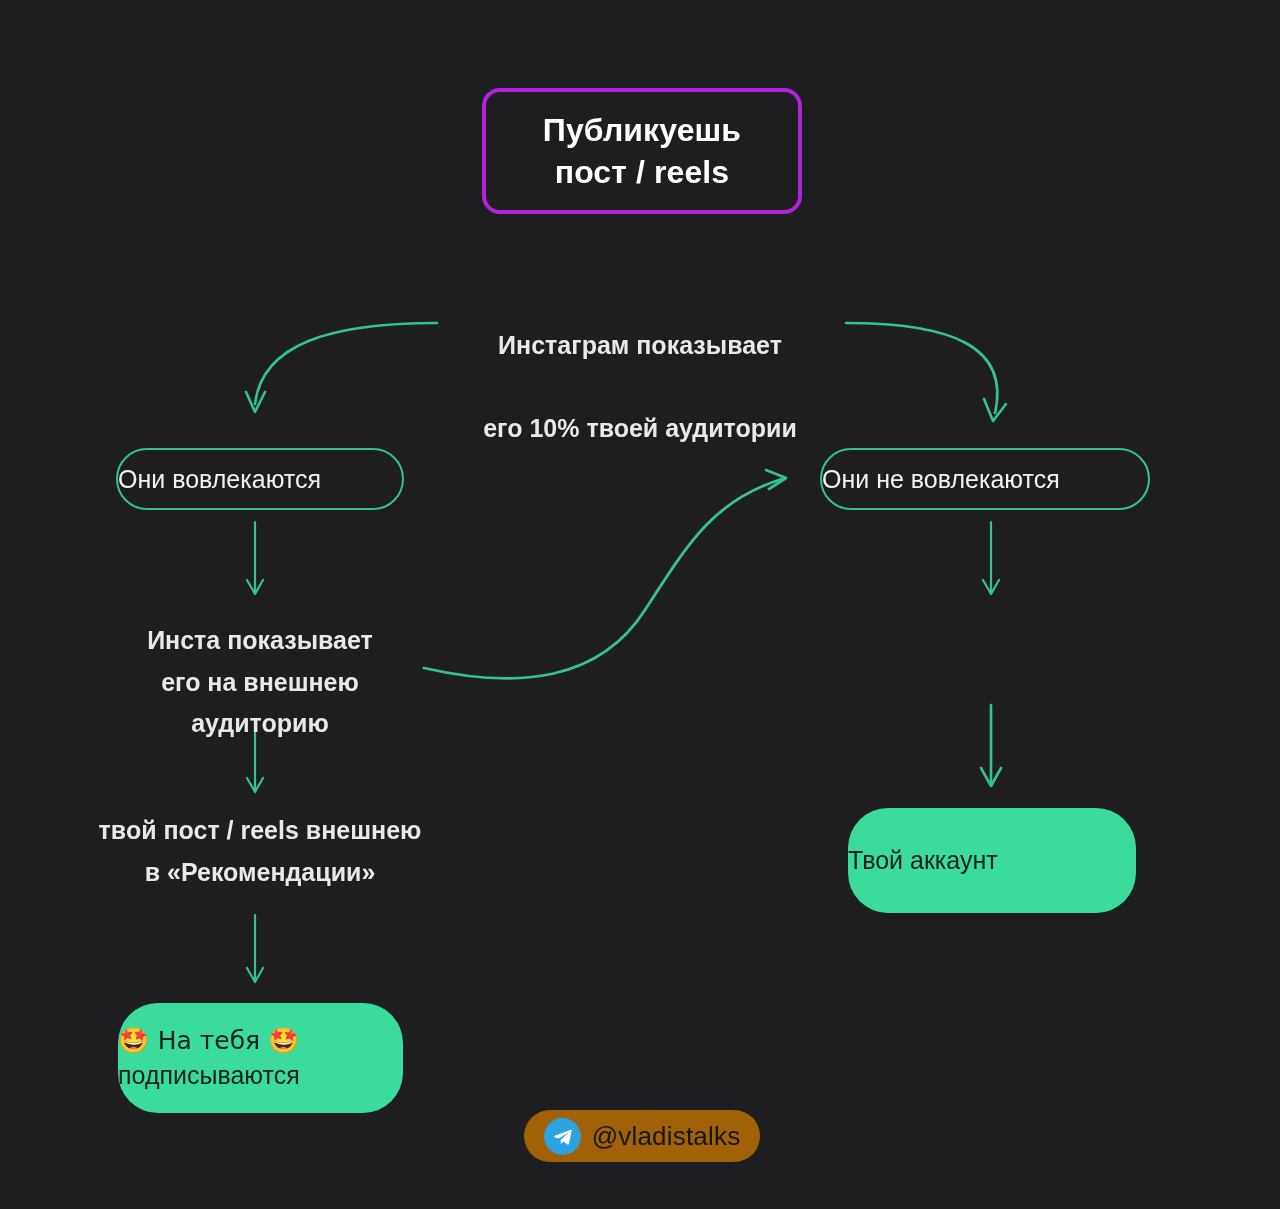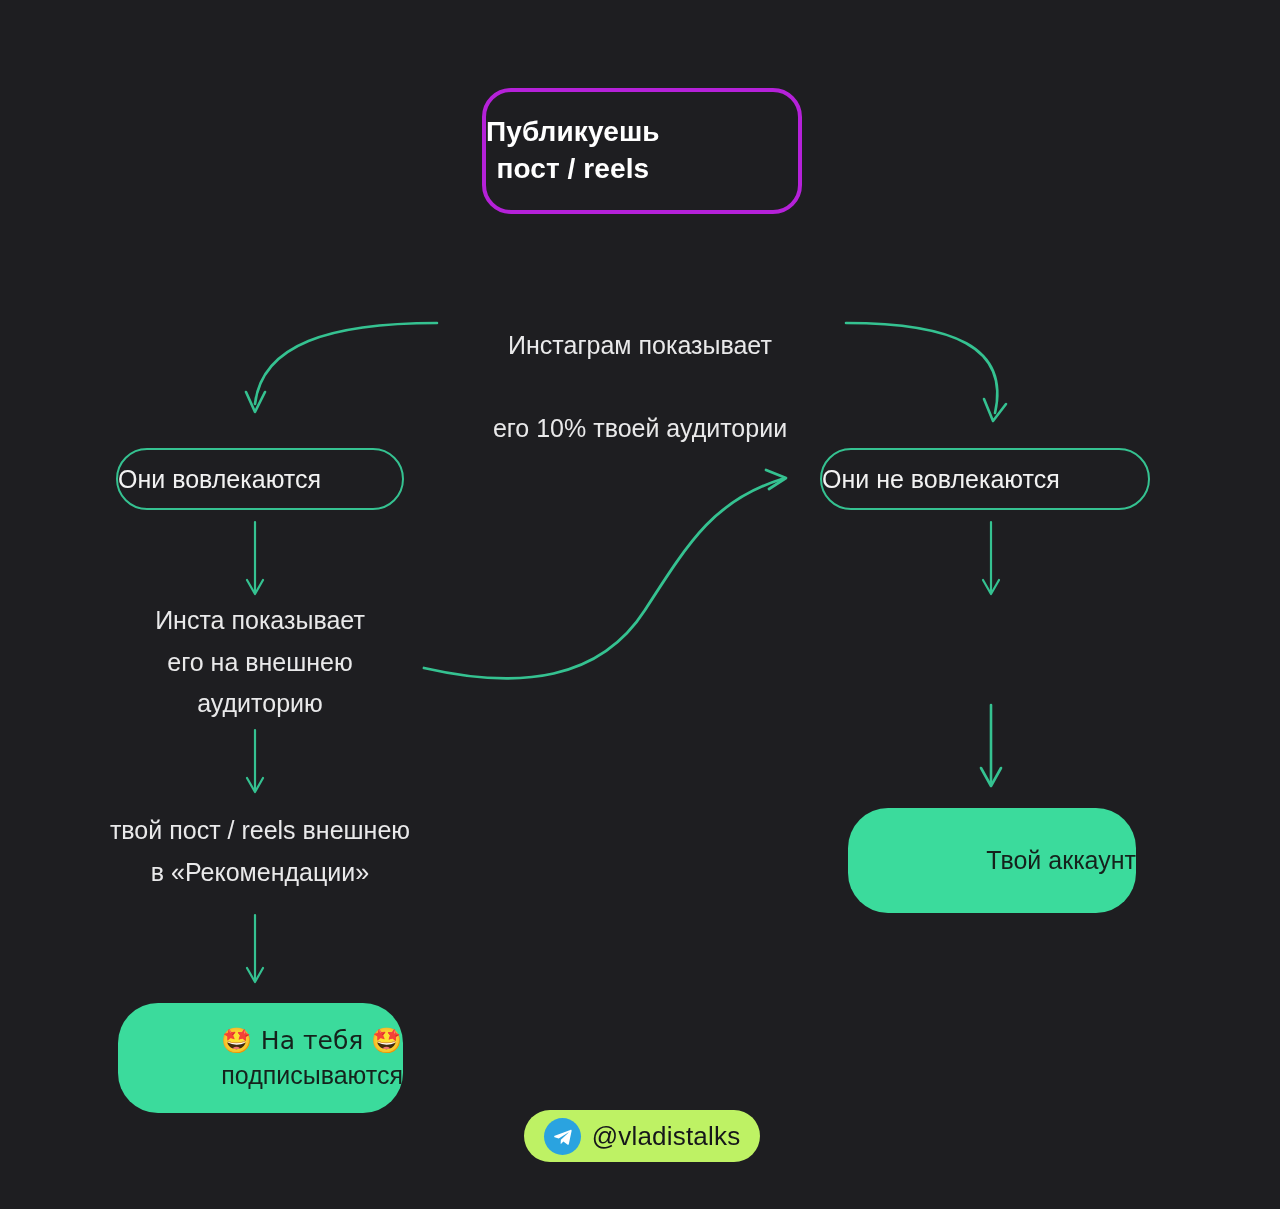--- a/index.html
+++ b/index.html
@@ -24,28 +24,29 @@
     left: 0; top: 0;
     width: 1280px;
     height: 1209px;
     pointer-events: none;
   }
 
   
   .node-outline-magenta {
     box-sizing: border-box;
     border: 4px solid #b521d9;
-    border-radius: 29px;
+    border-radius: 18px;
     background: #1e1e21;
     color: #ffffff;
     display: flex;
     align-items: center;
+    justify-content: center;
     text-align: center;
     font-weight: 700;
-    font-size: 28px;
+    font-size: 32px;
     line-height: 1.32;
     letter-spacing: .1px;
   }
 
   .node-outline-green {
     box-sizing: border-box;
     border: 2px solid #35c291;
     border-radius: 40px;
     background: #1e1e21;
     color: #f2f2f2;
@@ -58,40 +59,40 @@
     line-height: 1.3;
   }
 
   .node-filled-green {
     box-sizing: border-box;
     background: #3bdb9c;
     border-radius: 40px;
     color: #15221c;
     display: flex;
     align-items: center;
-    justify-content: flex-end;
+    justify-content: flex-start;
     text-align: center;
     font-weight: 400;
     font-size: 25px;
     line-height: 1.42;
   }
 
   .plain-text {
     color: #e9e9ea;
     text-align: center;
-    font-weight: 400;
+    font-weight: 700;
     font-size: 25px;
     line-height: 1.66;
     white-space: pre-line;
   }
 
   
   .tg-badge {
     box-sizing: border-box;
-    background: #bef264;
+    background: #a16207;
     border-radius: 999px;
     display: flex;
     align-items: center;
     justify-content: center;
     gap: 11px;
     padding: 0 22px;
   }
   .tg-icon {
     width: 37px;
     height: 37px;
@@ -176,21 +177,21 @@
 
   <div class="abs plain-text" style="left:410px; top:283px; width:460px;">
     <div>Инстаграм показывает</div>
     <div>его 10% твоей аудитории</div>
   </div>
 
   <div class="abs node-outline-green" style="left:116px; top:448px; width:288px; height:62px;">
     <span>Они вовлекаются</span>
   </div>
 
-  <div class="abs plain-text" style="left:105px; top:600px; width:310px;">Инста показывает
+  <div class="abs plain-text" style="left:105px; top:620px; width:310px;">Инста показывает
 его на внешнею
 аудиторию</div>
 
   <div class="abs plain-text" style="left:60px; top:810px; width:400px;">твой пост / reels внешнею
 в «Рекомендации»</div>
 
   <div class="abs node-outline-green" style="left:820px; top:448px; width:330px; height:62px;">
     <span>Они не вовлекаются</span>
   </div>
 

